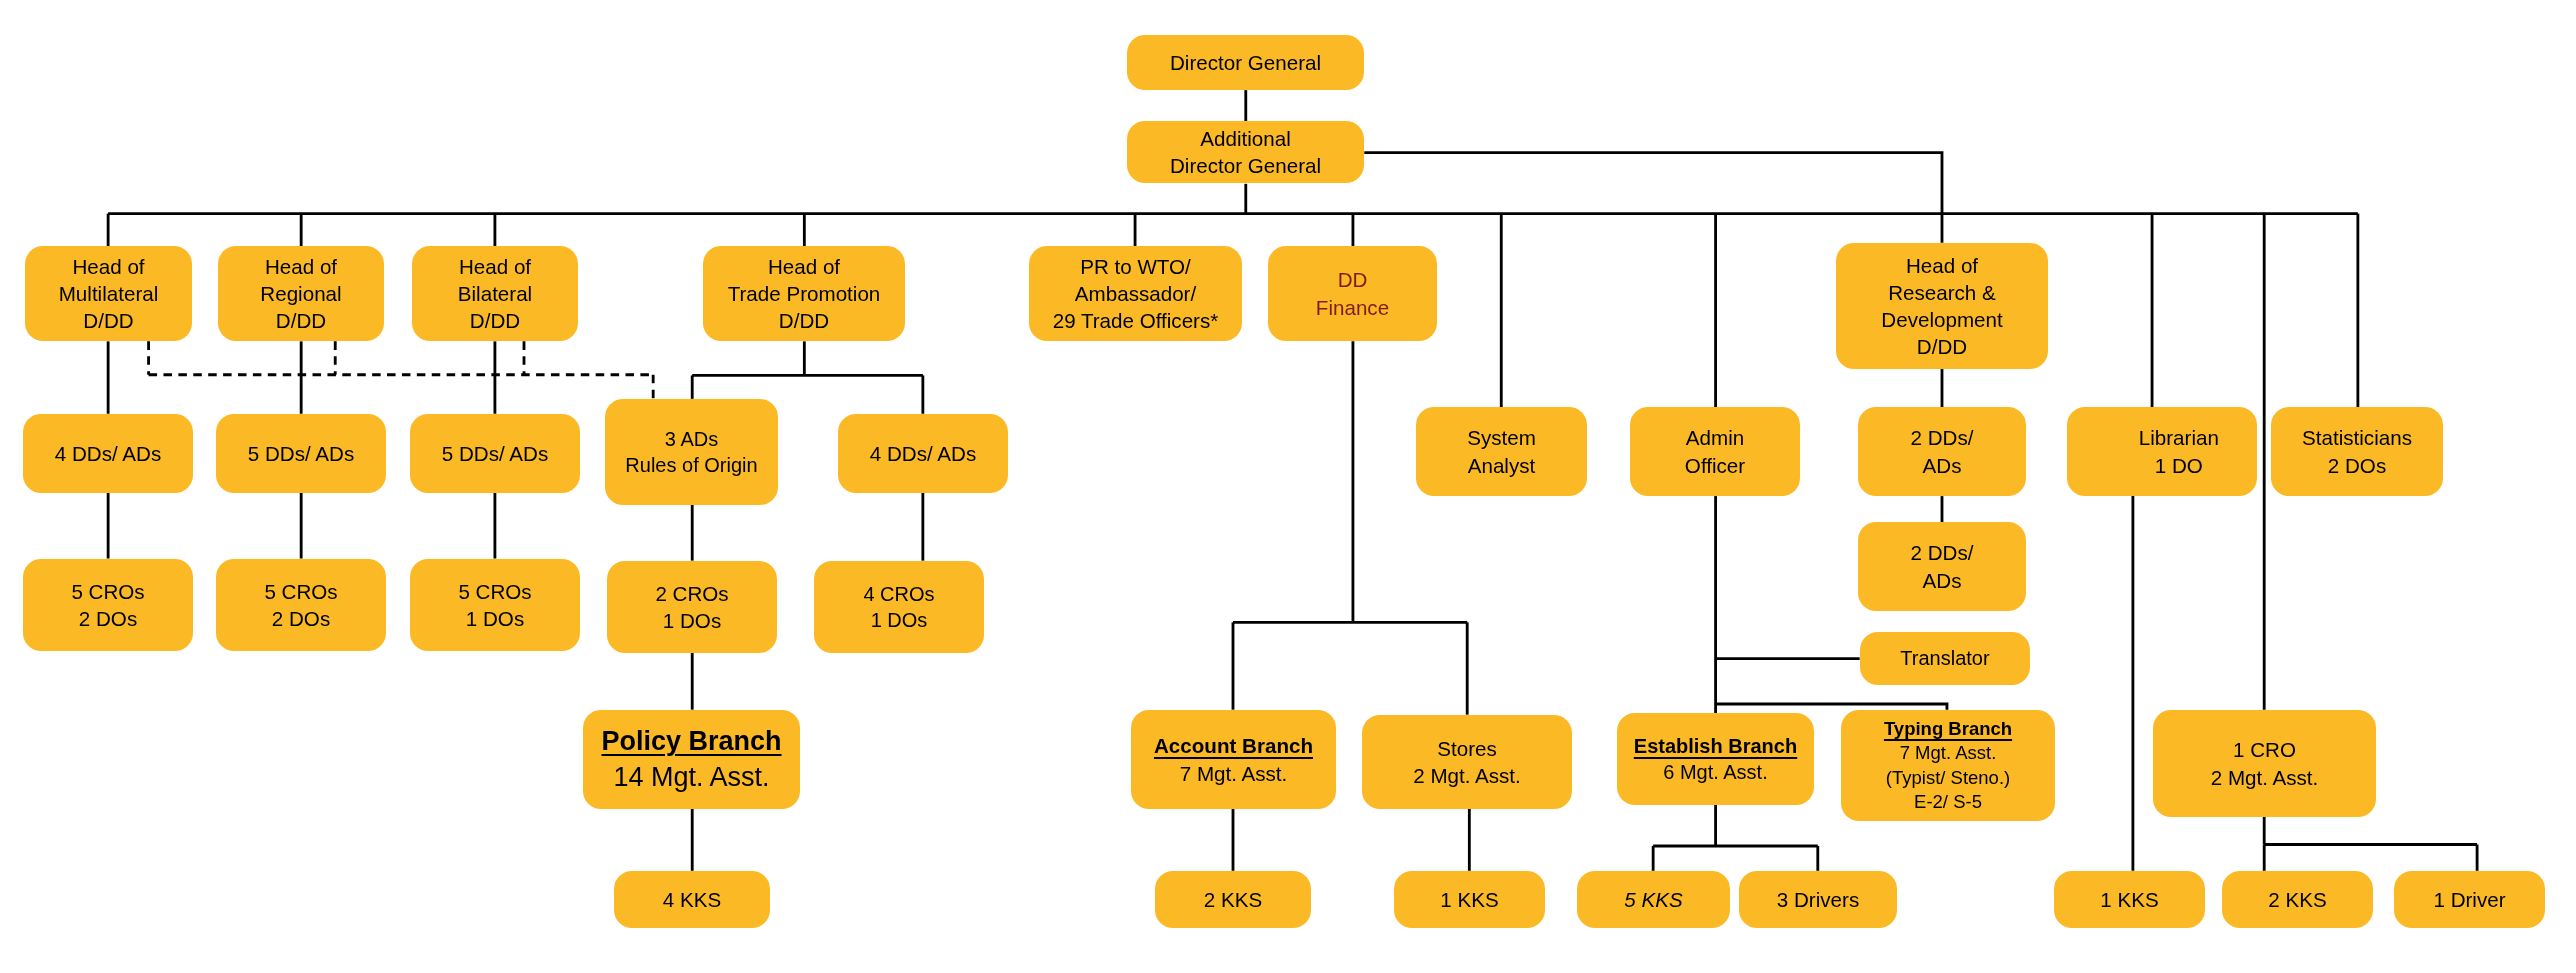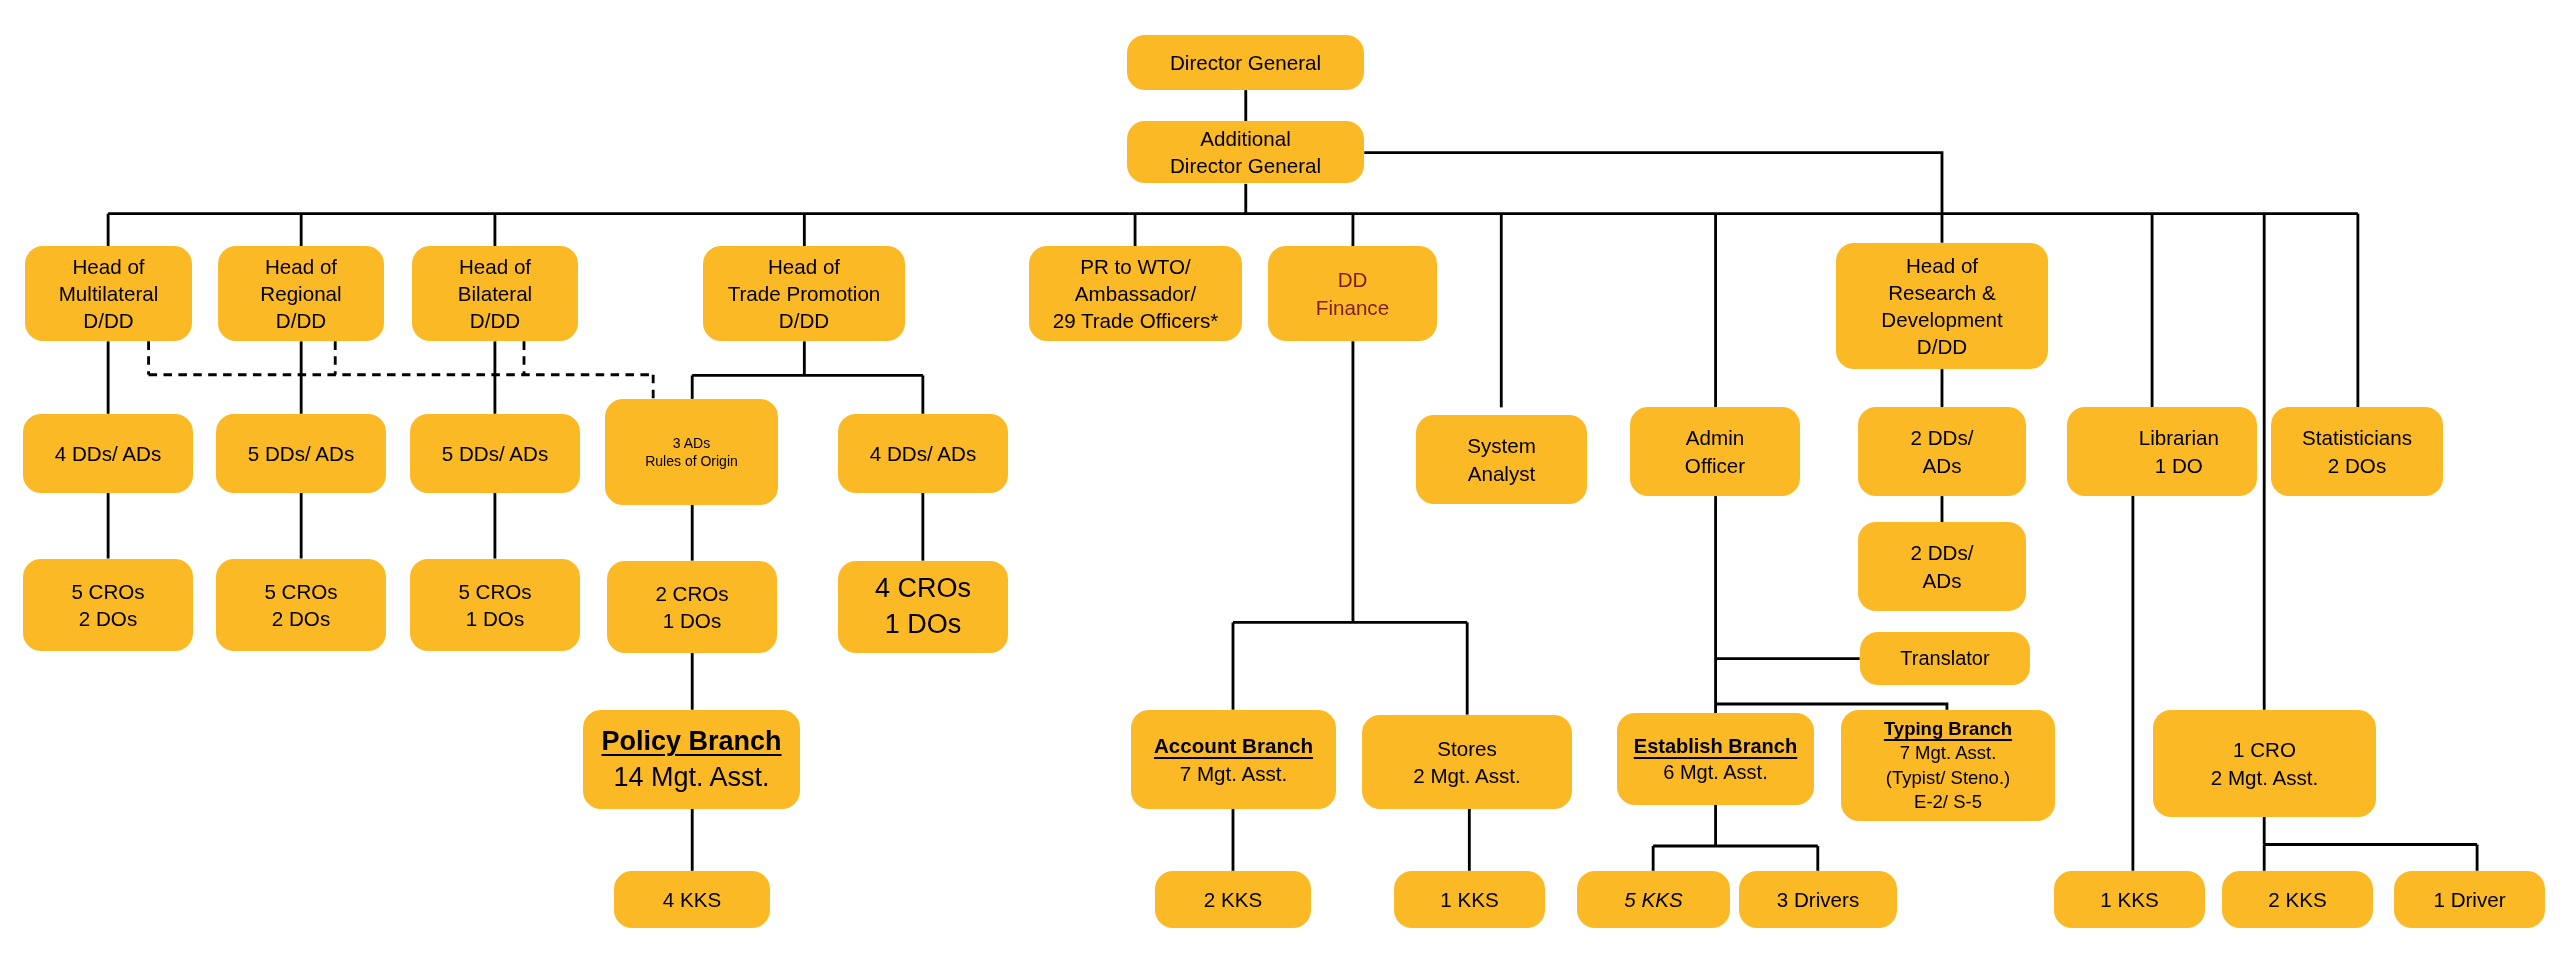--- a/index.html
+++ b/index.html
@@ -125,21 +125,21 @@
     <div class="node" style="left: 1268px; top: 246px; width: 169px; height: 95px; font-size: 20.6px; background: rgb(251, 186, 37); color: #7f1d1d;">
       <span>DD</span>
       <span>Finance</span>
     </div>
     <div class="node" style="left: 1836px; top: 243px; width: 212px; height: 126px; font-size: 20.6px; background: rgb(251, 186, 37); color: rgb(0, 0, 0);">
       <span>Head of</span>
       <span>Research &amp;</span>
       <span>Development</span>
       <span>D/DD</span>
     </div>
-    <div class="node" style="left: 1416px; top: 407px; width: 171px; height: 89px; font-size: 20.6px; background: rgb(251, 186, 37); color: rgb(0, 0, 0); margin-top: 8px;">
+    <div class="node" style="left: 1416px; top: 407px; width: 171px; height: 89px; font-size: 20.6px; background: rgb(251, 186, 37); color: rgb(0, 0, 0);">
       <span>System</span>
       <span>Analyst</span>
     </div>
     <div class="node" style="left: 1630px; top: 407px; width: 170px; height: 89px; font-size: 20.6px; background: rgb(251, 186, 37); color: rgb(0, 0, 0);">
       <span>Admin</span>
       <span>Officer</span>
     </div>
     <div class="node" style="left: 2067px; top: 407px; width: 190px; height: 89px; font-size: 20.6px; background: rgb(251, 186, 37); color: rgb(0, 0, 0); padding-left: 38px;">
       <span>Librarian</span>
       <span>1 DO</span>
@@ -150,21 +150,21 @@
     </div>
     <div class="node" style="left: 23px; top: 414px; width: 170px; height: 79px; font-size: 20.6px; background: rgb(251, 186, 37); color: rgb(0, 0, 0);">
       <span>4 DDs/ ADs</span>
     </div>
     <div class="node" style="left: 216px; top: 414px; width: 170px; height: 79px; font-size: 20.6px; background: rgb(251, 186, 37); color: rgb(0, 0, 0);">
       <span>5 DDs/ ADs</span>
     </div>
     <div class="node" style="left: 410px; top: 414px; width: 170px; height: 79px; font-size: 20.6px; background: rgb(251, 186, 37); color: rgb(0, 0, 0);">
       <span>5 DDs/ ADs</span>
     </div>
-    <div class="node" style="left: 605px; top: 399px; width: 173px; height: 106px; font-size: 14px; background: rgb(251, 186, 37); color: rgb(0, 0, 0);">
+    <div class="node" style="left: 605px; top: 399px; width: 173px; height: 106px; font-size: 20px; background: rgb(251, 186, 37); color: rgb(0, 0, 0);">
       <span>3 ADs</span>
       <span>Rules of Origin</span>
     </div>
     <div class="node" style="left: 838px; top: 414px; width: 170px; height: 79px; font-size: 20.6px; background: rgb(251, 186, 37); color: rgb(0, 0, 0);">
       <span>4 DDs/ ADs</span>
     </div>
     <div class="node" style="left: 23px; top: 559px; width: 170px; height: 92px; font-size: 20.6px; background: rgb(251, 186, 37); color: rgb(0, 0, 0);">
       <span>5 CROs</span>
       <span>2 DOs</span>
     </div>
@@ -173,21 +173,21 @@
       <span>2 DOs</span>
     </div>
     <div class="node" style="left: 410px; top: 559px; width: 170px; height: 92px; font-size: 20.6px; background: rgb(251, 186, 37); color: rgb(0, 0, 0);">
       <span>5 CROs</span>
       <span>1 DOs</span>
     </div>
     <div class="node" style="left: 607px; top: 561px; width: 170px; height: 92px; font-size: 20.6px; background: rgb(251, 186, 37); color: rgb(0, 0, 0);">
       <span>2 CROs</span>
       <span>1 DOs</span>
     </div>
-    <div class="node" style="left: 838px; top: 561px; width: 170px; height: 92px; font-size: 27px; background: rgb(251, 186, 37); color: rgb(0, 0, 0);">
+    <div class="node" style="left: 814px; top: 561px; width: 170px; height: 92px; font-size: 20px; background: rgb(251, 186, 37); color: rgb(0, 0, 0);">
       <span>4 CROs</span>
       <span>1 DOs</span>
     </div>
     <div class="node" style="left: 1858px; top: 407px; width: 168px; height: 89px; font-size: 20.6px; background: rgb(251, 186, 37); color: rgb(0, 0, 0);">
       <span>2 DDs/</span>
       <span>ADs</span>
     </div>
     <div class="node" style="left: 1858px; top: 522px; width: 168px; height: 89px; font-size: 20.6px; background: rgb(251, 186, 37); color: rgb(0, 0, 0);">
       <span>2 DDs/</span>
       <span>ADs</span>

